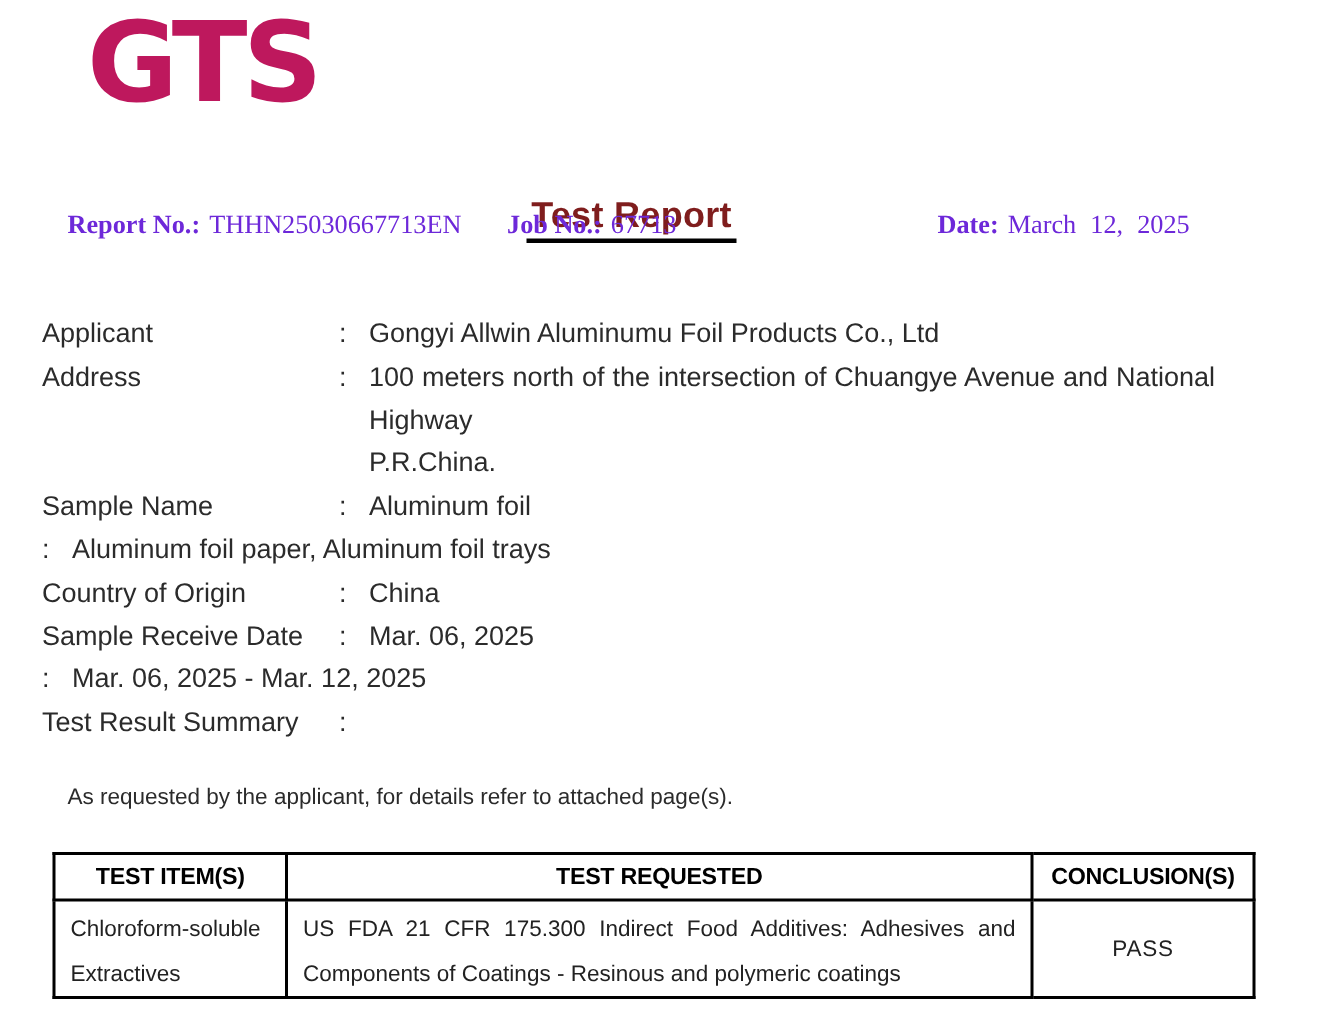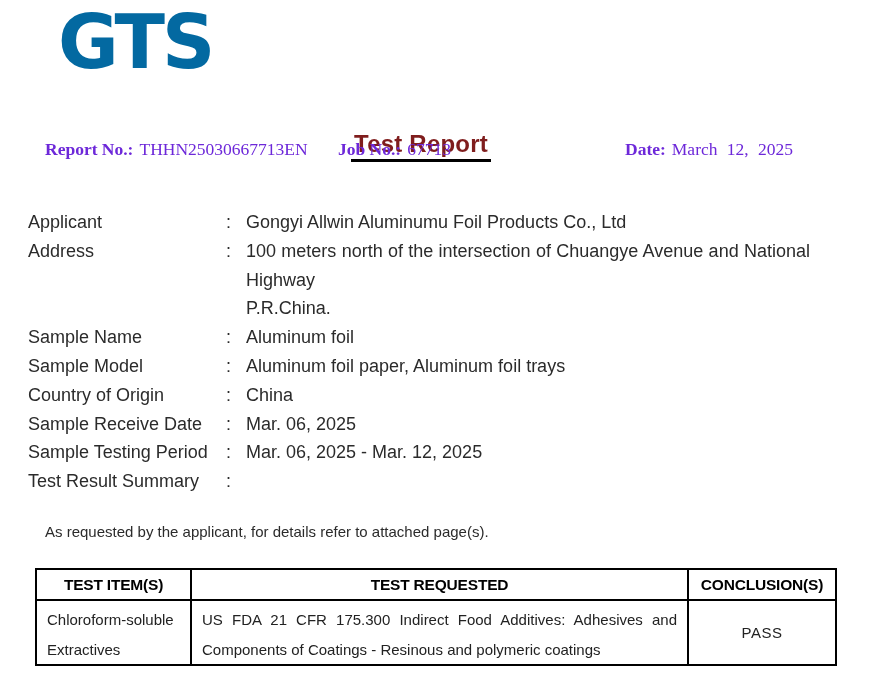--- a/index.html
+++ b/index.html
@@ -73,21 +73,21 @@
     text-align:center; letter-spacing:-0.2px;
   }
   td.cell-item { vertical-align:top; padding:4px 8px 0 10px;margin-top:20px; }
   td.cell-req  { vertical-align:top; padding:4px 10px 0 10px; }
   td.cell-concl { text-align:center; vertical-align:middle; letter-spacing:0.5px; }
   .tline { line-height:29.5px; }
 </style>
 </head>
 <body>
 
-<div id="logo" class="abs" style="color: #0369a1;">GTS</div>
+<div id="logo" class="abs" style="color: #be185d;">GTS</div>
 
 <div id="title-wrap" class="abs">
   <span id="title">Test Report</span>
 </div>
 
 <div id="meta" class="abs">
   <span class="mitem m-report"><b>Report No.:</b><span class="mval">THHN25030667713EN</span></span>
   <span class="mitem m-job"><b>Job No.:</b><span class="mval">67713</span></span>
   <span class="mitem m-date"><b>Date:</b><span class="mval">March 12, 2025</span></span>
 </div>
@@ -113,21 +113,20 @@
 
   <div class="frow">
     <div class="flabel">Sample Name</div>
     <div class="fcolon">:</div>
     <div class="fvalue">
       <div class="fline">Aluminum foil</div>
     </div>
   </div>
 
   <div class="frow">
-    <div class="flabel">Sample Model</div>
     <div class="fcolon">:</div>
     <div class="fvalue">
       <div class="fline">Aluminum foil paper, Aluminum foil trays</div>
     </div>
   </div>
 
   <div class="frow">
     <div class="flabel">Country of Origin</div>
     <div class="fcolon">:</div>
     <div class="fvalue">
@@ -137,21 +136,20 @@
 
   <div class="frow">
     <div class="flabel">Sample Receive Date</div>
     <div class="fcolon">:</div>
     <div class="fvalue">
       <div class="fline">Mar. 06, 2025</div>
     </div>
   </div>
 
   <div class="frow">
-    <div class="flabel">Sample Testing Period</div>
     <div class="fcolon">:</div>
     <div class="fvalue">
       <div class="fline">Mar. 06, 2025 - Mar. 12, 2025</div>
     </div>
   </div>
 
   <div class="frow">
     <div class="flabel">Test Result Summary</div>
     <div class="fcolon">:</div>
     <div class="fvalue">

